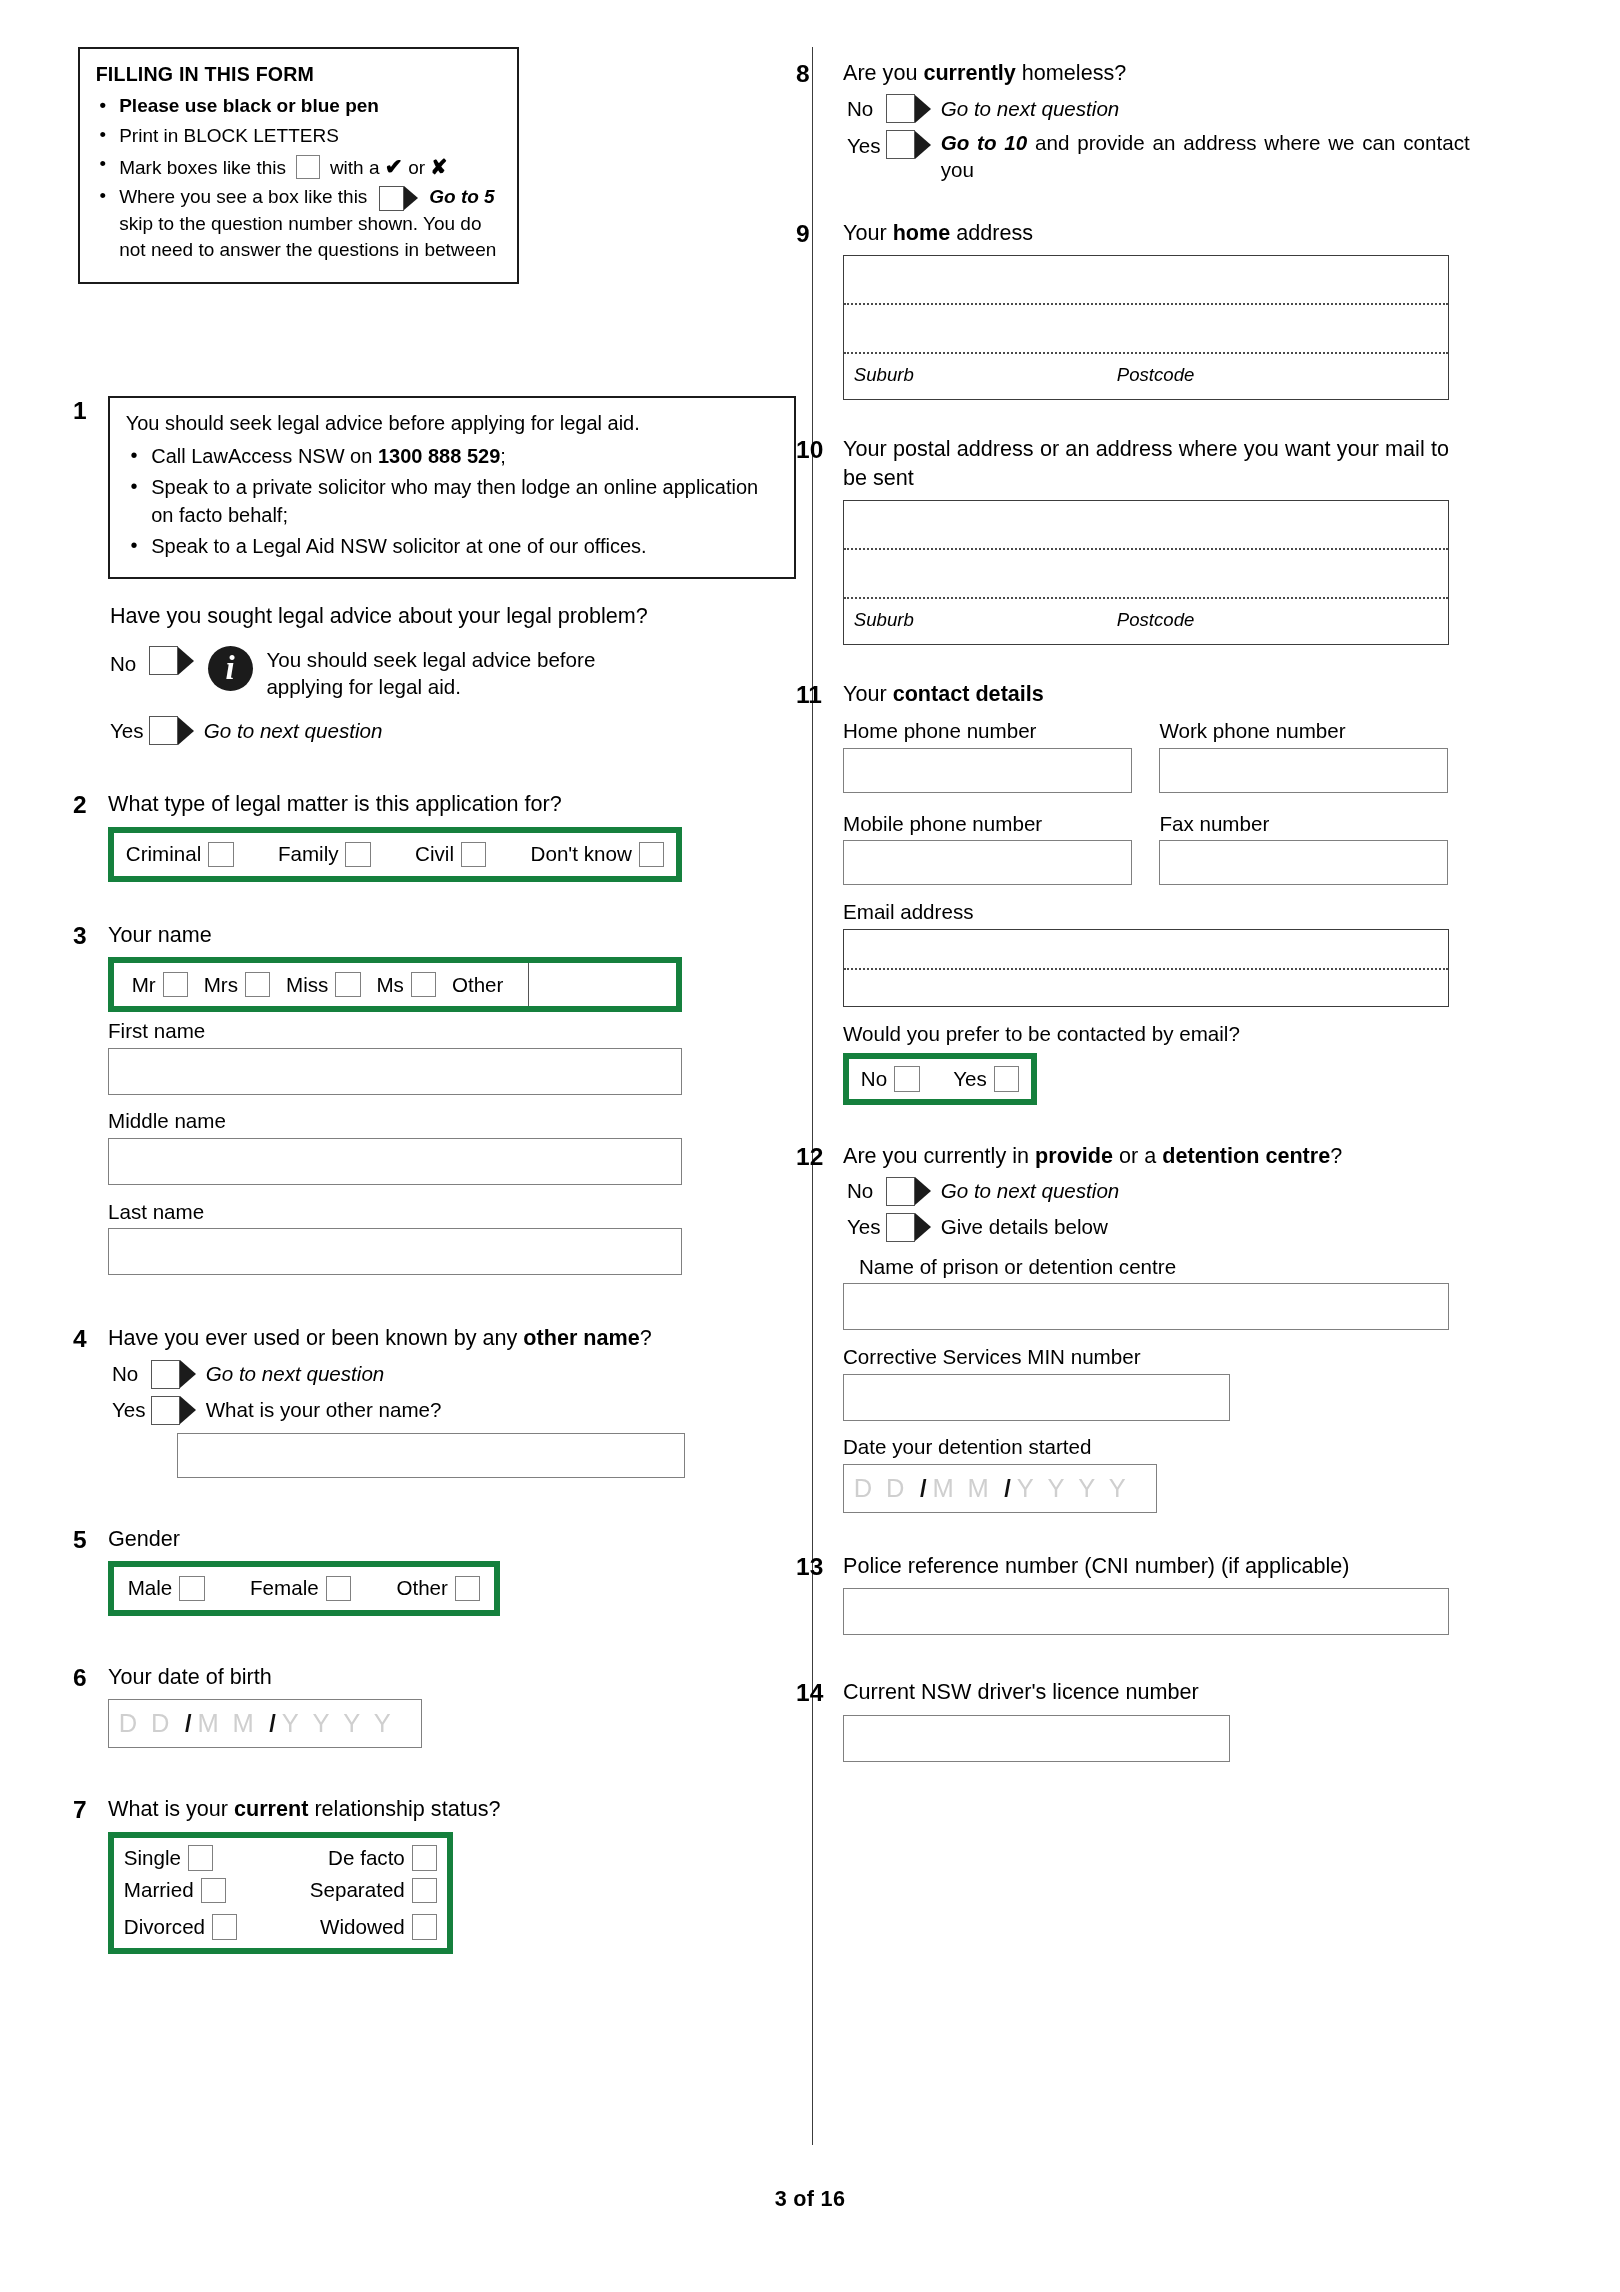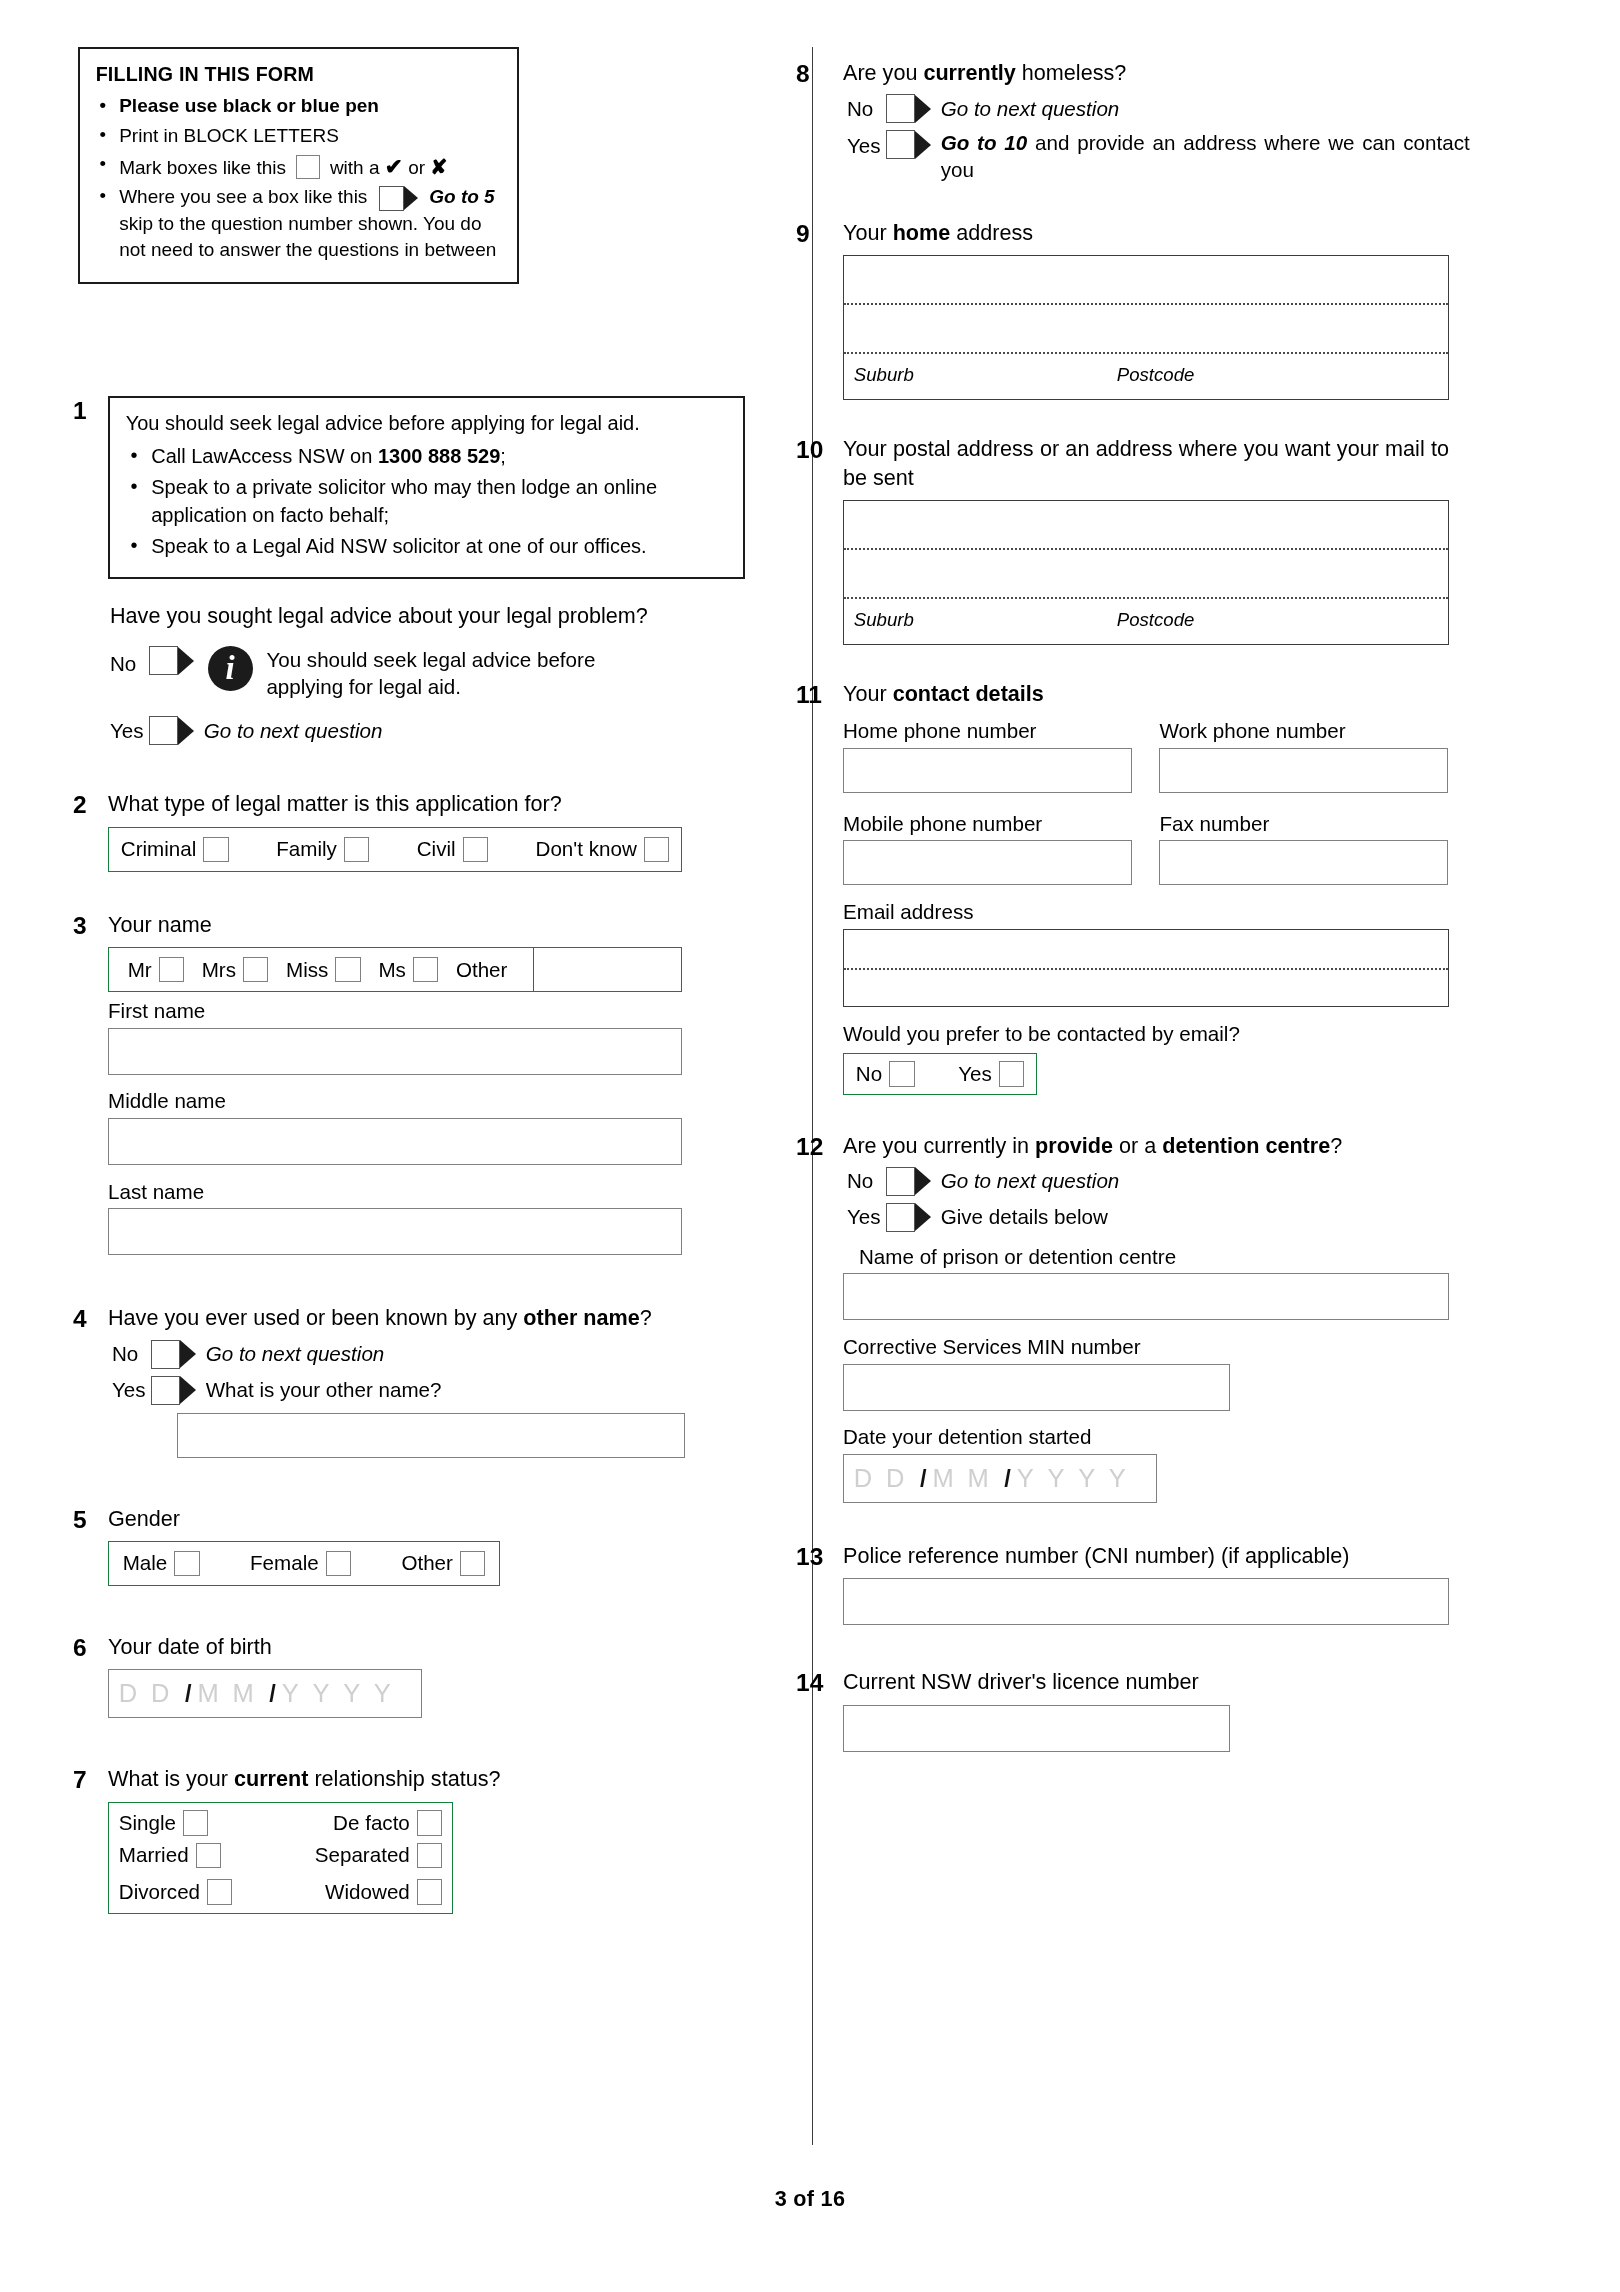--- a/index.html
+++ b/index.html
@@ -25,21 +25,21 @@
   .qnum{position:absolute;left:-35px;top:0;font-weight:bold;font-size:24.5px;line-height:1.25;}
   .qnum.wide{left:-47px;}
   .qtext{font-size:21.6px;line-height:1.32;}
   b{font-weight:bold;}
   .label{font-size:20.6px;line-height:1.3;margin:5.9px 0 2.9px 0;}
   .ital{font-style:italic;}
   .bi{font-style:italic;font-weight:bold;}
 
   
   .inputbox{border:1px solid #808080;background:#fff;box-sizing:border-box;}
-  .groupbox{border:1px solid #15803d;box-sizing:border-box;display:inline-block;}
+  .groupbox{border:6px solid #15803d;box-sizing:border-box;display:inline-block;}
 
   .cb{display:inline-block;width:25.5px;height:25.5px;border:1px solid #808080;
       background:#fff;box-sizing:border-box;vertical-align:-4.9px;}
 
   
   .skip{display:inline-flex;align-items:center;vertical-align:-6.9px;}
   .skip .sqr{width:29px;height:29px;border:1px solid #555;background:#fff;box-sizing:border-box;}
   .skip .tri{width:0;height:0;border-top:14.7px solid transparent;border-bottom:14.7px solid transparent;
              border-left:16.7px solid #1b1b1b;margin-left:0px;}
 
@@ -111,21 +111,21 @@
         <span class="bi" style="font-size:19px;">Go to 5</span>
         <span>skip to the question number shown. You do not need to answer the questions in between</span>
       </li>
     </ul>
   </div>
 
   <div class="col-left" style="top:396px;">
 
     <div class="q">
       <div class="qnum">1</div>
-      <div class="advicebox" style="width:637px;">
+      <div class="advicebox" style="width:688px;">
         <div class="lead">You should seek legal advice before applying for legal aid.</div>
         <ul class="adv">
           <li>
             <span>Call LawAccess NSW on </span><b>1300 888 529</b><span>;</span>
           </li>
           <li>Speak to a private solicitor who may then lodge an online application on facto behalf;</li>
           <li>Speak to a Legal Aid NSW solicitor at one of our offices.</li>
         </ul>
       </div>
 

